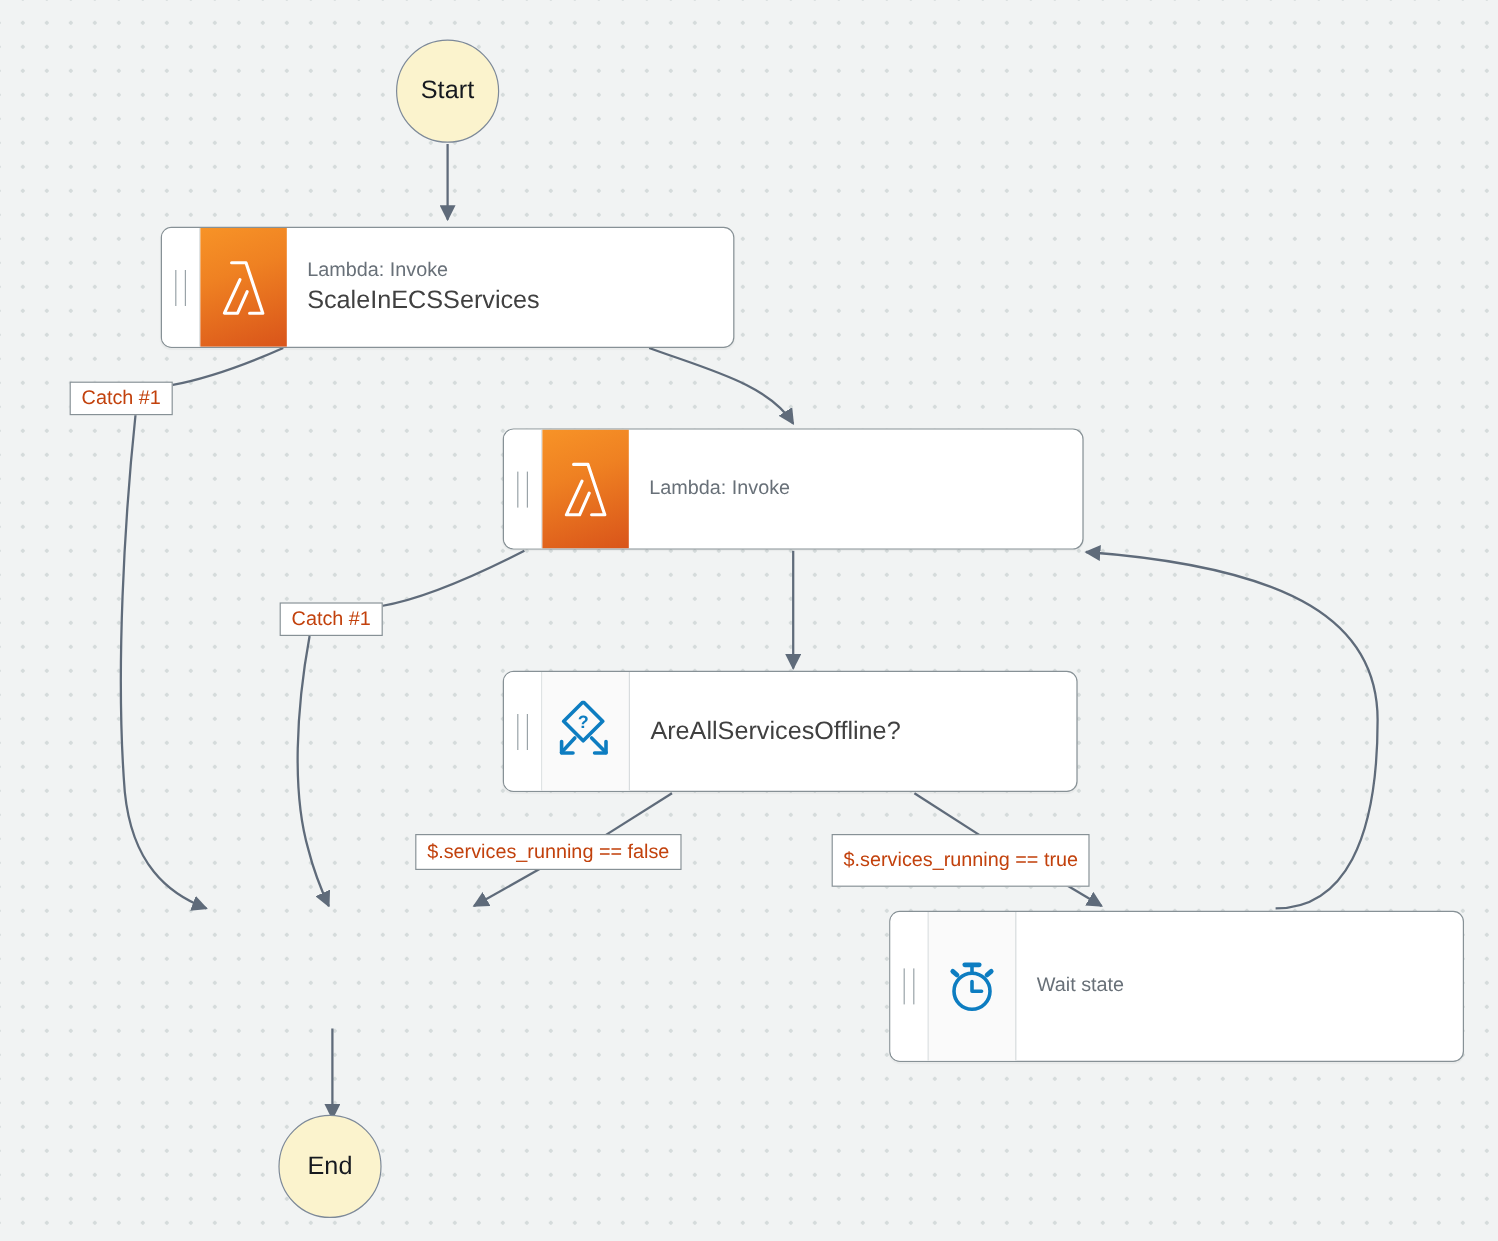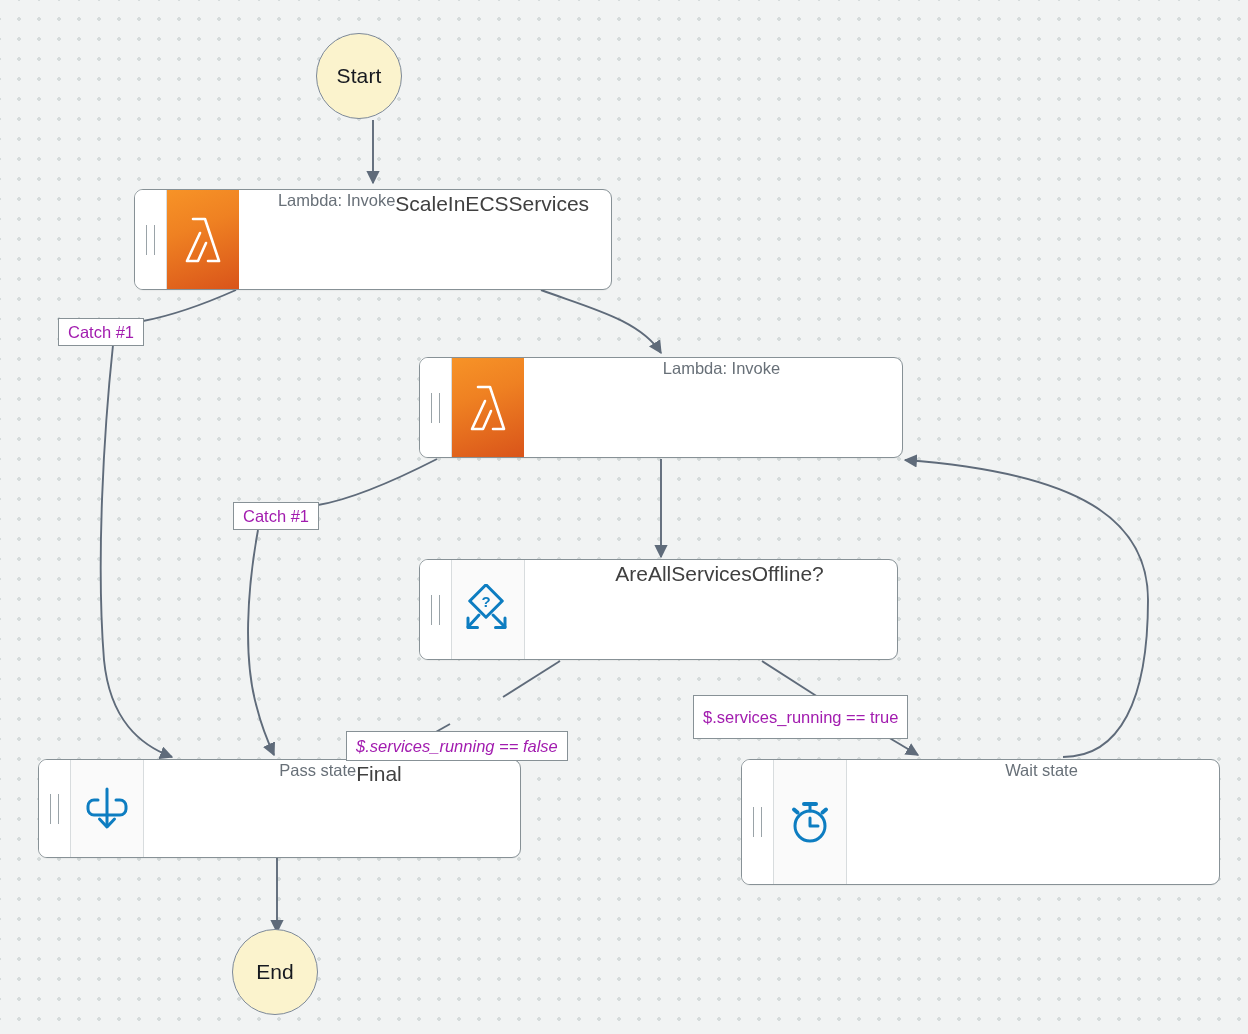--- a/index.html
+++ b/index.html
@@ -87,21 +87,21 @@
   .iconbox.lambda {
     background: linear-gradient(160deg, #f79327 0%, #ef8122 38%, #d9541a 100%);
     border-right: none;
   }
   .iconbox.plain {
     background: #fafafa;
   }
   .labels {
     flex: 1 1 auto;
     display: flex;
-    flex-direction: row;
+    flex-direction: column;
     justify-content: center;
     padding-left: 17px;
     min-width: 0;
   }
   .sub {
     font-size: 16.5px;
     color: #687078;
     line-height: 1.32;
     white-space: nowrap;
   }
@@ -111,21 +111,21 @@
     line-height: 1.3;
     white-space: nowrap;
   }
 
   
   .edgelabel {
     position: absolute;
     box-sizing: border-box;
     background: #ffffff;
     border: 1.4px solid #879196;
-    color: #a21caf;
+    color: #c2410c;
     font-size: 16.5px;
     display: flex;
     align-items: center;
     justify-content: center;
     white-space: nowrap;
     padding: 0 9px;
   }
 </style>
 </head>
 <body>
@@ -161,21 +161,21 @@
       <path marker-end="none" d="M 762 661 L 818 697"></path>
 
       <path d="M 866 724 L 918 755"></path>
 
       <path d="M 1063 757 C 1120 757, 1148 700, 1148 600 C 1148 520, 1080 473, 905 460"></path>
 
       <path d="M 277 857 L 277 932"></path>
     </g>
   </svg>
 
-  <div class="terminal" style="left:316px; top:33px; width:86px; height:86px;justify-content:center;">
+  <div class="terminal" style="left:330px; top:33px; width:86px; height:86px;justify-content:center;">
     <span>Start</span>
   </div>
 
   <div class="terminal" style="left:232px; top:929px; width:86px; height:86px;">
     <span>End</span>
   </div>
 
   <div class="node" style="left:134px; top:189px; width:478px; height:101px;">
     <div class="grip">
         <i></i>
@@ -219,36 +219,20 @@
         <path d="M6 34 L6 43.5 L15.5 43.5"></path>
         <path d="M31 31 L43 43"></path>
         <path d="M43 34 L43 43.5 L33.5 43.5"></path>
       </svg>
     </div>
     <div class="labels">
       <div class="title">AreAllServicesOffline?</div>
     </div>
   </div>
 
-  <div class="node" style="left:38px; top:759px; width:483px; height:99px;">
-    <div class="grip">
-        <i></i>
-      </div>
-    <div class="iconbox plain">
-      <svg width="52" height="52" viewBox="0 0 52 52" fill="none" stroke="#0d7dc1" stroke-width="3" stroke-linejoin="round" stroke-linecap="round">
-        <path d="M17 17 H13 a6 6 0 0 0 -6 6 v3 a6 6 0 0 0 6 6 h26 a6 6 0 0 0 6 -6 v-3 a6 6 0 0 0 -6 -6 h-4"></path>
-        <path d="M26 6 V43"></path>
-        <path d="M18.5 36 L26 44 L33.5 36"></path>
-      </svg>
-    </div>
-    <div class="labels">
-      <div class="sub">Pass state</div>
-      <div class="title">Final</div>
-    </div>
-  </div>
 
   <div class="node" style="left:741px; top:759px; width:479px; height:126px;">
     <div class="grip">
         <i></i>
       </div>
     <div class="iconbox plain">
       <svg width="52" height="52" viewBox="0 0 52 52" fill="none" stroke="#0d7dc1" stroke-width="3" stroke-linejoin="round" stroke-linecap="round">
         <circle cx="26" cy="30" r="15"></circle>
         <path d="M26 22 V30 H34"></path>
         <path d="M26 15 V9"></path>
@@ -259,17 +243,17 @@
     </div>
     <div class="labels">
       <div class="sub">Wait state</div>
     </div>
   </div>
 
   <div class="edgelabel" style="left:58px; top:318px; height:28px;">Catch #1</div>
 
   <div class="edgelabel" style="left:233px; top:502px; height:28px;">Catch #1</div>
 
-  <div class="edgelabel" style="left:346px; top:731px; height:30px;font-style:italic;">$.services_running == false</div>
+  <div class="edgelabel" style="left:346px; top:695px; height:30px;">$.services_running == false</div>
 
   <div class="edgelabel" style="left:693px; top:695px; height:44px;">$.services_running == true</div>
 
 </div>
 
 </body></html>

